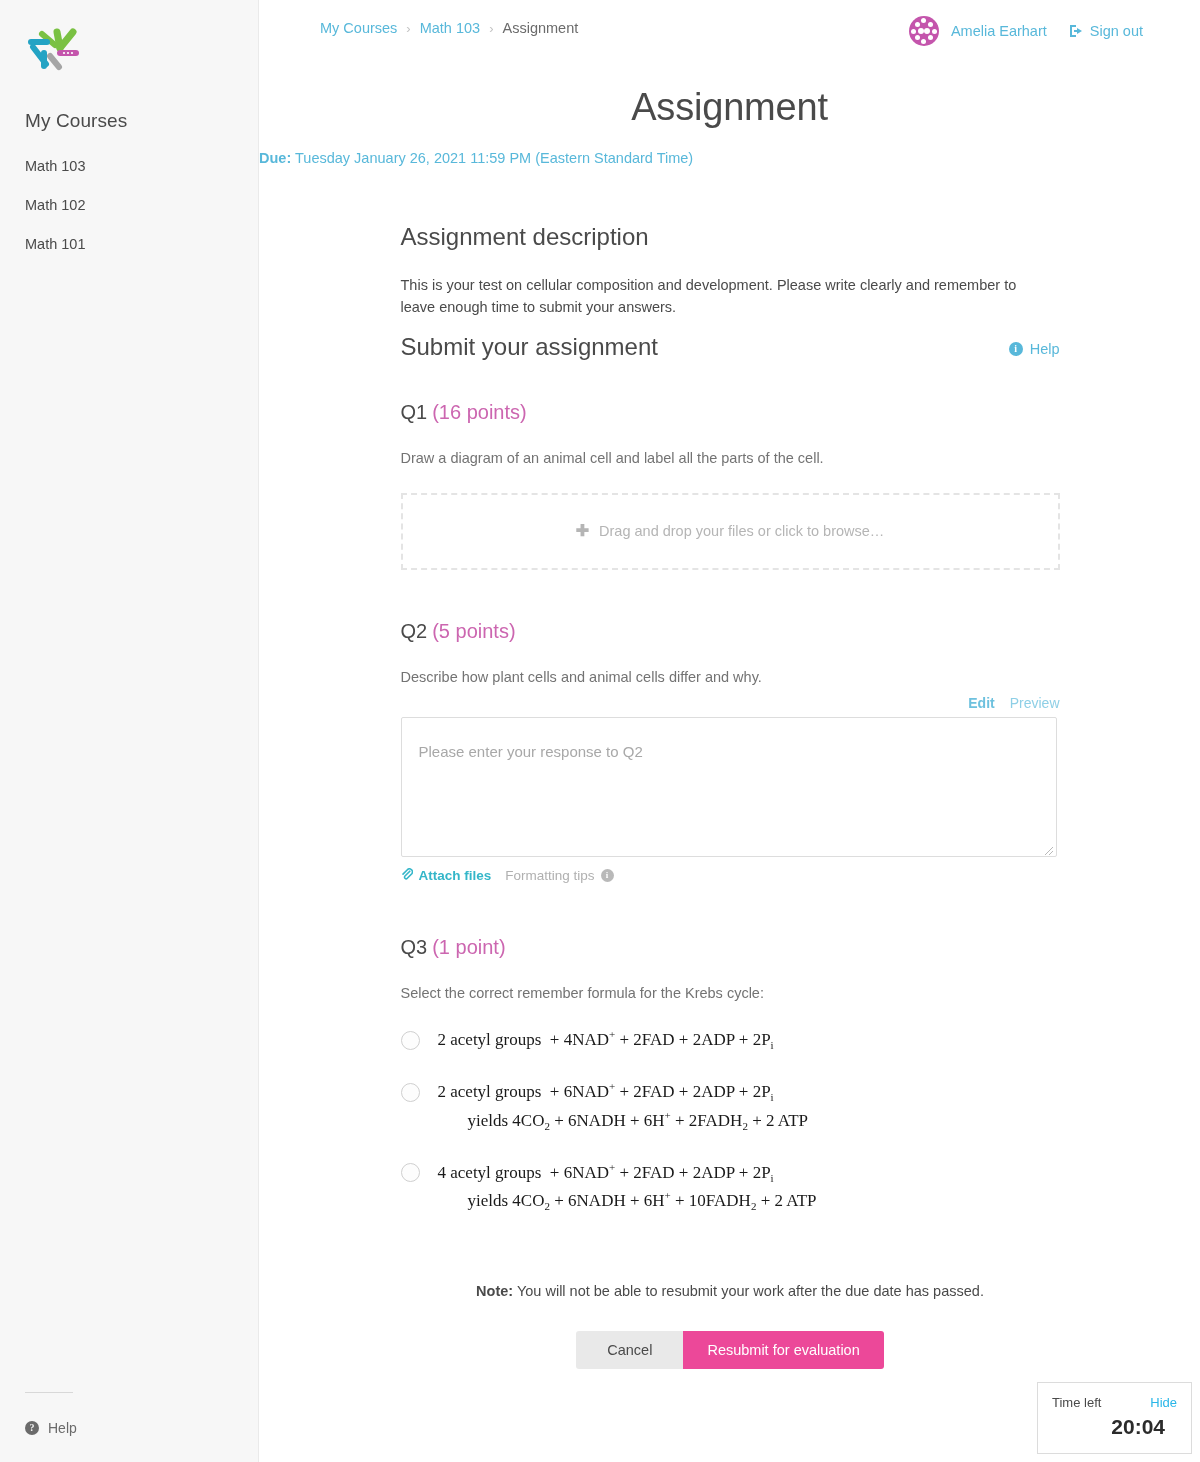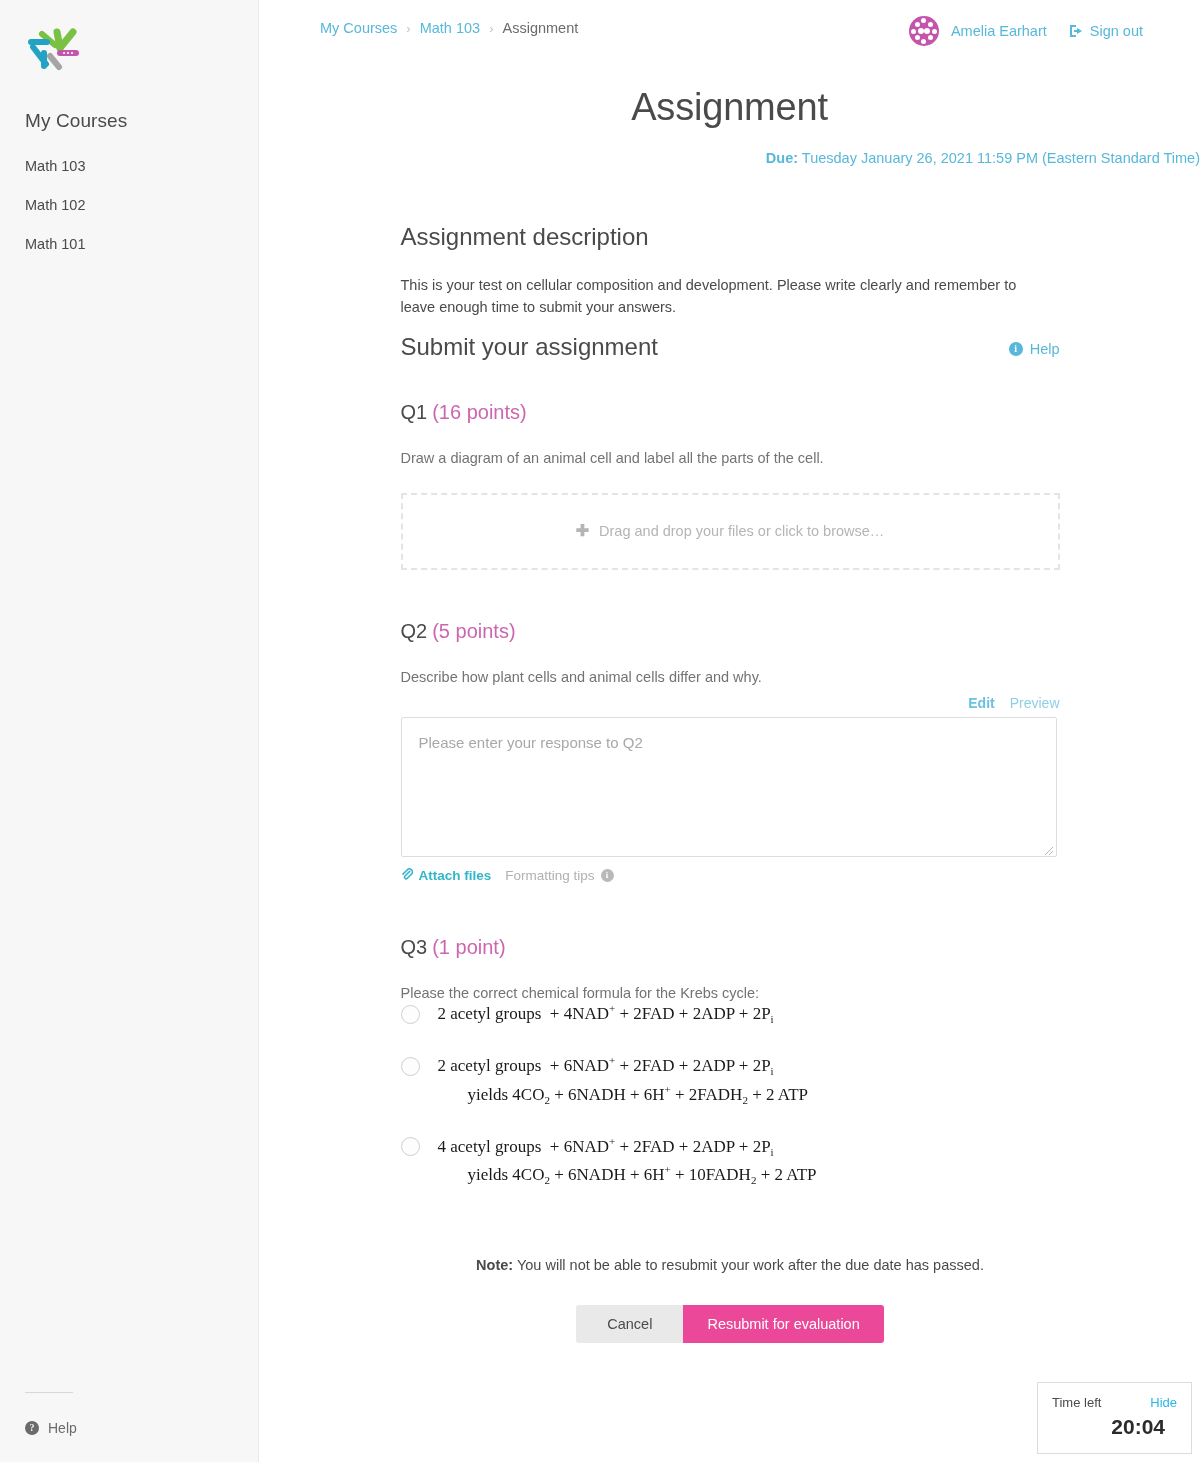--- a/index.html
+++ b/index.html
@@ -138,21 +138,21 @@
   }
   .page-title {
     text-align: center;
     font-size: 38px;
     font-weight: normal;
     color: #4a4a4a;
     margin: 28px 0 0 0;
     letter-spacing: -.2px;
   }
   .due-line {
-    text-align: right;
+    text-align: left;
     font-size: 14.5px;
     color: #58b8da;
     margin-top: 21px;
   }
   .due-line b { font-weight: bold; }
 
   .content {
     width: 660px;
     margin: 0 auto;
     padding-left: 1px;
@@ -245,21 +245,21 @@
     width: 656px;
     height: 140px;
     border: 1px solid #dddddd;
     border-radius: 2px;
     background: #ffffff;
     position: relative;
     cursor: text;
   }
   .response-placeholder {
     position: absolute;
-    left: 17px; top: 16px;
+    left: 17px; top: 25px;
     font-size: 15px;
     color: #a8a8a8;
   }
   .resize-grip {
     position: absolute;
     right: 2px; bottom: 2px;
     width: 12px; height: 12px;
     cursor: nwse-resize;
   }
   .editor-footer {
@@ -291,21 +291,21 @@
     color: #ffffff;
     font-size: 9px;
     font-weight: bold;
     line-height: 13px;
     text-align: center;
     font-family: "Liberation Serif", serif;
     display: inline-block;
   }
 
   
-  .choices { }
+  .choices { margin-top: 26px; }
   .choice {
     display: flex;
     align-items: flex-start;
     gap: 18px;
     margin-bottom: 24px;
     cursor: pointer;
   }
   .radio {
     width: 19px; height: 19px;
     border: 1px solid #cfcfcf;
@@ -532,21 +532,21 @@
           <span>Formatting tips</span>
           <span class="icon-info-gray">i</span>
         </span>
       </div>
     </div>
 
     <div class="question" style="margin-top:52px;">
       <div class="q-head">
         <span>Q3</span><span class="q-points">(1 point)</span>
       </div>
-      <div class="q-prompt">Please the correct chemical formula for the Krebs cycle:</div>
+      <div class="q-prompt">Select the correct remember formula for the Krebs cycle:</div>
 
       <div class="choices">
         <label class="choice">
           <span class="radio"></span>
           <span class="formula">
             <span>2 acetyl groups &nbsp;+ 4NAD<sup>+</sup> + 2FAD + 2ADP + 2P<sub>i</sub></span>
           </span>
         </label>
         <label class="choice">
           <span class="radio"></span>

